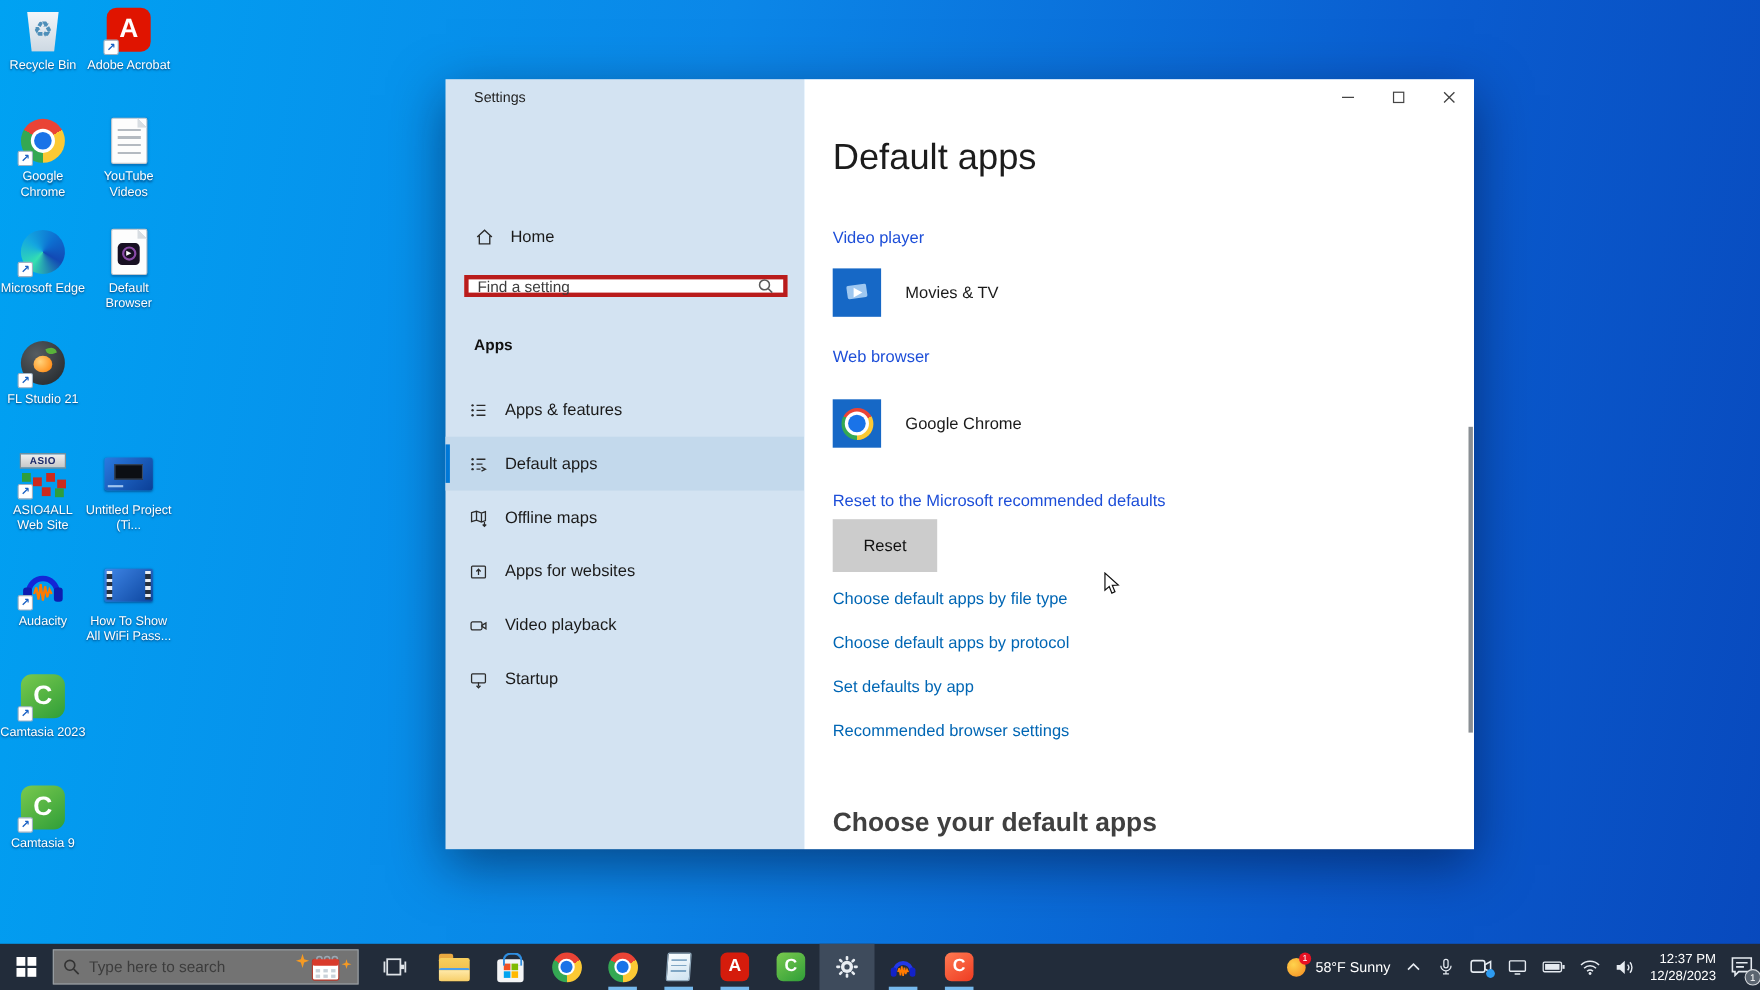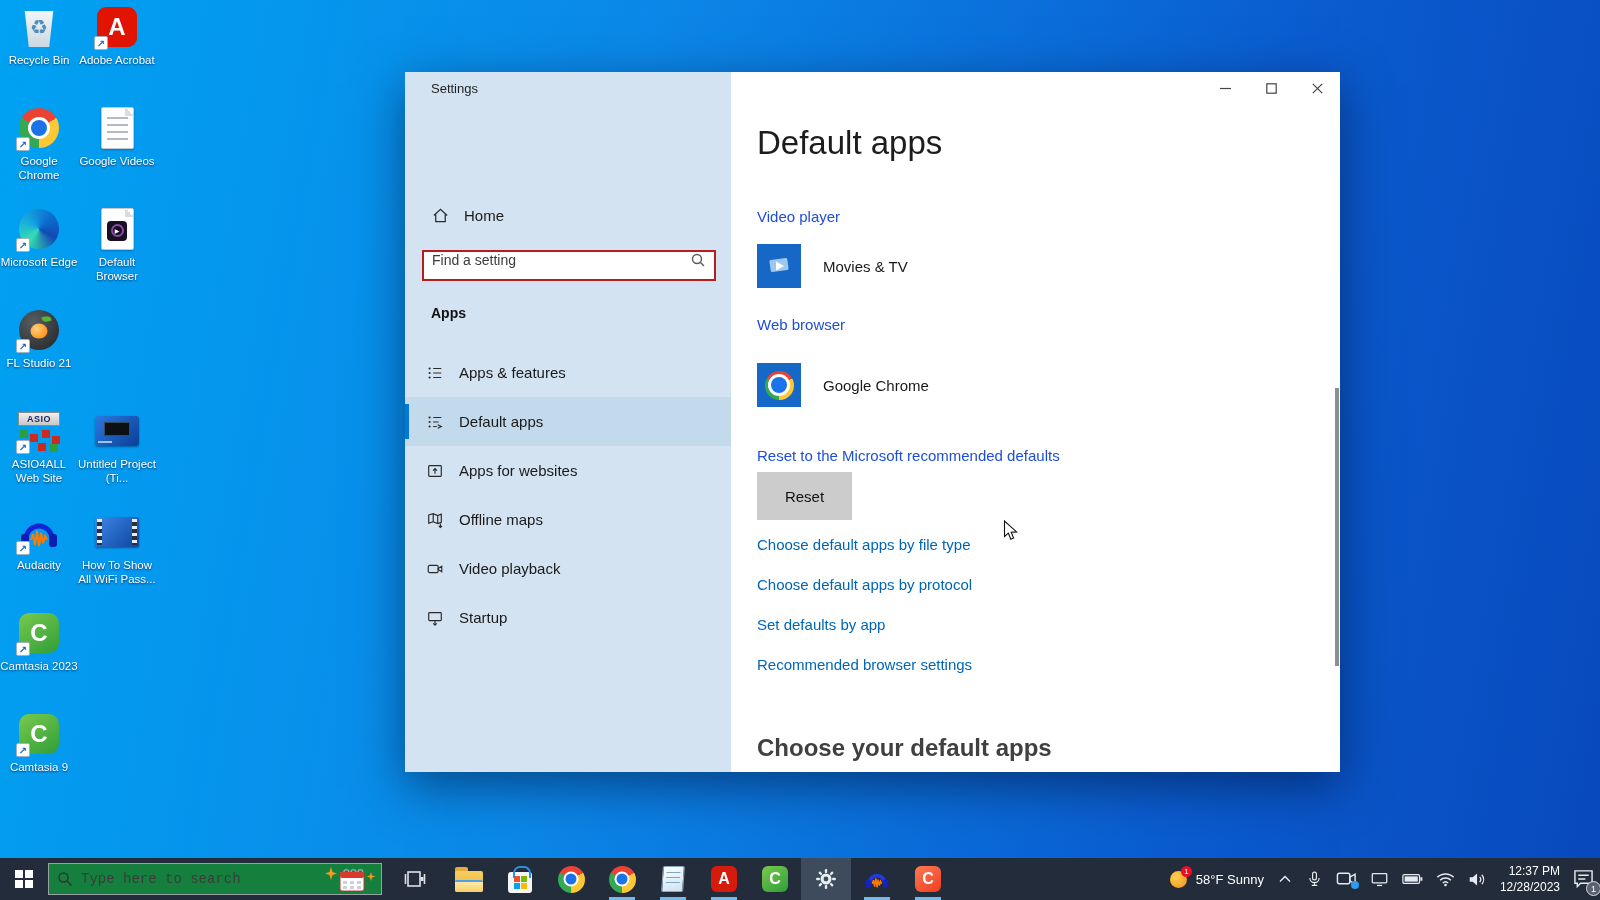--- a/index.html
+++ b/index.html
@@ -72,22 +72,22 @@
   .win { position:absolute; left:405px; top:72px; width:935px; height:700px; display:flex;
     box-shadow:0 14px 46px rgba(0,10,40,.5); }
   .sidebar { width:326px; background:#d3e3f2; position:relative; flex:none; }
   .win-title { position:absolute; left:26px; top:9px; font-size:13px; color:#1f1f1f; }
   .main { flex:1; background:#fff; position:relative; }
   .win-controls { position:absolute; top:0; right:0; display:flex; }
   .wc { width:46px; height:32px; display:flex; align-items:center; justify-content:center; }
   .wc svg { display:block; }
   .home-row { position:absolute; left:26px; top:134px; display:flex; align-items:center; gap:14px;
     font-size:15px; color:#1a1a1a; }
-  .find-box { position:absolute; left:17px; top:178px; width:294px; height:31px; background:#fff;
-    border:2px solid #b91c1c; display:flex; align-items:flex-start; }
+  .find-box { position:absolute; left:17px; top:178px; width:294px; height:20px; background:#fff;
+    border:4px solid #b91c1c; display:flex; align-items:center; }
   .find-box input { flex:1; border:none; outline:none; background:transparent; font-size:14px;
     color:#333; padding:0 8px; font-family:inherit; }
   .find-box input::placeholder { color:#3c3c3c; opacity:1; }
   .find-box .mag { padding-right:8px; display:flex; }
   .side-sec { position:absolute; left:26px; top:233px; font-size:14px; font-weight:bold; color:#111; }
   .side-items { position:absolute; left:0; top:276px; right:0; }
   .side-item { height:49px; display:flex; align-items:center; gap:15px; padding-left:21px;
     font-size:15px; color:#1a1a1a; position:relative; }
   .side-item.sel { background:#c3d9ec; }
   .side-item.sel::before { content:""; position:absolute; left:0; top:7px; bottom:7px; width:4px;
@@ -104,22 +104,22 @@
   .link { position:absolute; left:26px; font-size:15px; color:#0066b4; cursor:pointer; }
   .h2 { position:absolute; left:26px; top:662px; font-size:24px; font-weight:700; color:#404040; }
   .scroll-thumb { position:absolute; right:1px; top:316px; width:4px; height:278px; background:#8a8f94; }
 
   
   .taskbar { position:absolute; left:0; bottom:0; width:1600px; height:42px; background:#222c3a;
     display:flex; align-items:center; }
   .tb-start { width:48px; height:42px; display:flex; align-items:center; justify-content:center; }
   .win-logo { display:grid; grid-template-columns:8px 8px; grid-template-rows:8px 8px; gap:1.5px; }
   .win-logo i { background:#fff; }
-  .tb-search { width:334px; height:32px; background:#15803d; display:flex; align-items:center;
-    margin-right:8px; border:1px solid #9aa0a6;font-family:Liberation Mono, monospace; }
+  .tb-search { width:278px; height:32px; background:#737373; display:flex; align-items:center;
+    margin-right:8px; border:1px solid #9aa0a6; }
   .tb-search .mag { padding:0 8px; display:flex; }
   .tb-search input { flex:1; border:none; outline:none; background:transparent; font-size:14px;
     color:#202020; font-family:inherit; min-width:0; }
   .tb-search input::placeholder { color:#3c3c3c; opacity:1; }
   .tb-search .art { display:flex; align-items:center; padding-right:4px; }
   .tb-btn { width:50px; height:42px; display:flex; align-items:center; justify-content:center;
     position:relative; flex:none; }
   .tb-btn.active { background:#3e4b5c; }
   .tb-btn .ul { position:absolute; bottom:0; left:50%; transform:translateX(-50%); width:26px;
     height:3px; background:#76b9ed; }
@@ -199,21 +199,21 @@
     <div class="lbl">Google Chrome</div>
   </div>
 
   <div class="di" style="grid-column:2;grid-row:2">
     <div class="ic">
       <div class="doc">
           <div class="fold"></div>
           <div class="lines"></div>
         </div>
     </div>
-    <div class="lbl">Google Videos</div>
+    <div class="lbl">YouTube Videos</div>
   </div>
 
   <div class="di" style="grid-column:1;grid-row:3">
     <div class="ic">
       <div class="edge-logo"></div>
       <span class="sc-badge">↗</span>
     </div>
     <div class="lbl">Microsoft Edge</div>
   </div>
 
@@ -350,31 +350,31 @@
               <circle cx="4" cy="5" r="1.2"></circle>
               <circle cx="4" cy="10" r="1.2"></circle>
               <circle cx="4" cy="15" r="1.2"></circle>
             </g>
           <path d="M8 5 H17 M8 10 H14 M8 15 H12 M13 13 L17 15 L13 17"></path>
         </svg>
         <span>Default apps</span>
       </div>
       <div class="side-item">
         <svg class="sicon" width="18" height="18" viewBox="0 0 20 20">
+          <path d="M3 4.5 L8 3 L13 5 L17 3.5 V12.5 L13 14 L8 12 L3 13.5 Z M8 3 V12 M13 5 V14"></path>
+          <path d="M16 14 V18 M14.2 16.5 L16 18.3 L17.8 16.5"></path>
+        </svg>
+        <span>Offline maps</span>
+      </div>
+      <div class="side-item">
+        <svg class="sicon" width="18" height="18" viewBox="0 0 20 20">
           <rect x="3" y="4" width="14" height="12" rx="1"></rect>
           <path d="M10 13 V7.5 M7.8 9.5 L10 7.2 L12.2 9.5"></path>
         </svg>
         <span>Apps for websites</span>
-      </div>
-      <div class="side-item">
-        <svg class="sicon" width="18" height="18" viewBox="0 0 20 20">
-          <path d="M3 4.5 L8 3 L13 5 L17 3.5 V12.5 L13 14 L8 12 L3 13.5 Z M8 3 V12 M13 5 V14"></path>
-          <path d="M16 14 V18 M14.2 16.5 L16 18.3 L17.8 16.5"></path>
-        </svg>
-        <span>Offline maps</span>
       </div>
       <div class="side-item">
         <svg class="sicon" width="18" height="18" viewBox="0 0 20 20">
           <rect x="2.5" y="6" width="11" height="8" rx="1.5"></rect>
           <path d="M13.5 9.5 L17.5 7 V13 L13.5 10.5 Z"></path>
         </svg>
         <span>Video playback</span>
       </div>
       <div class="side-item">
         <svg class="sicon" width="18" height="18" viewBox="0 0 20 20">

